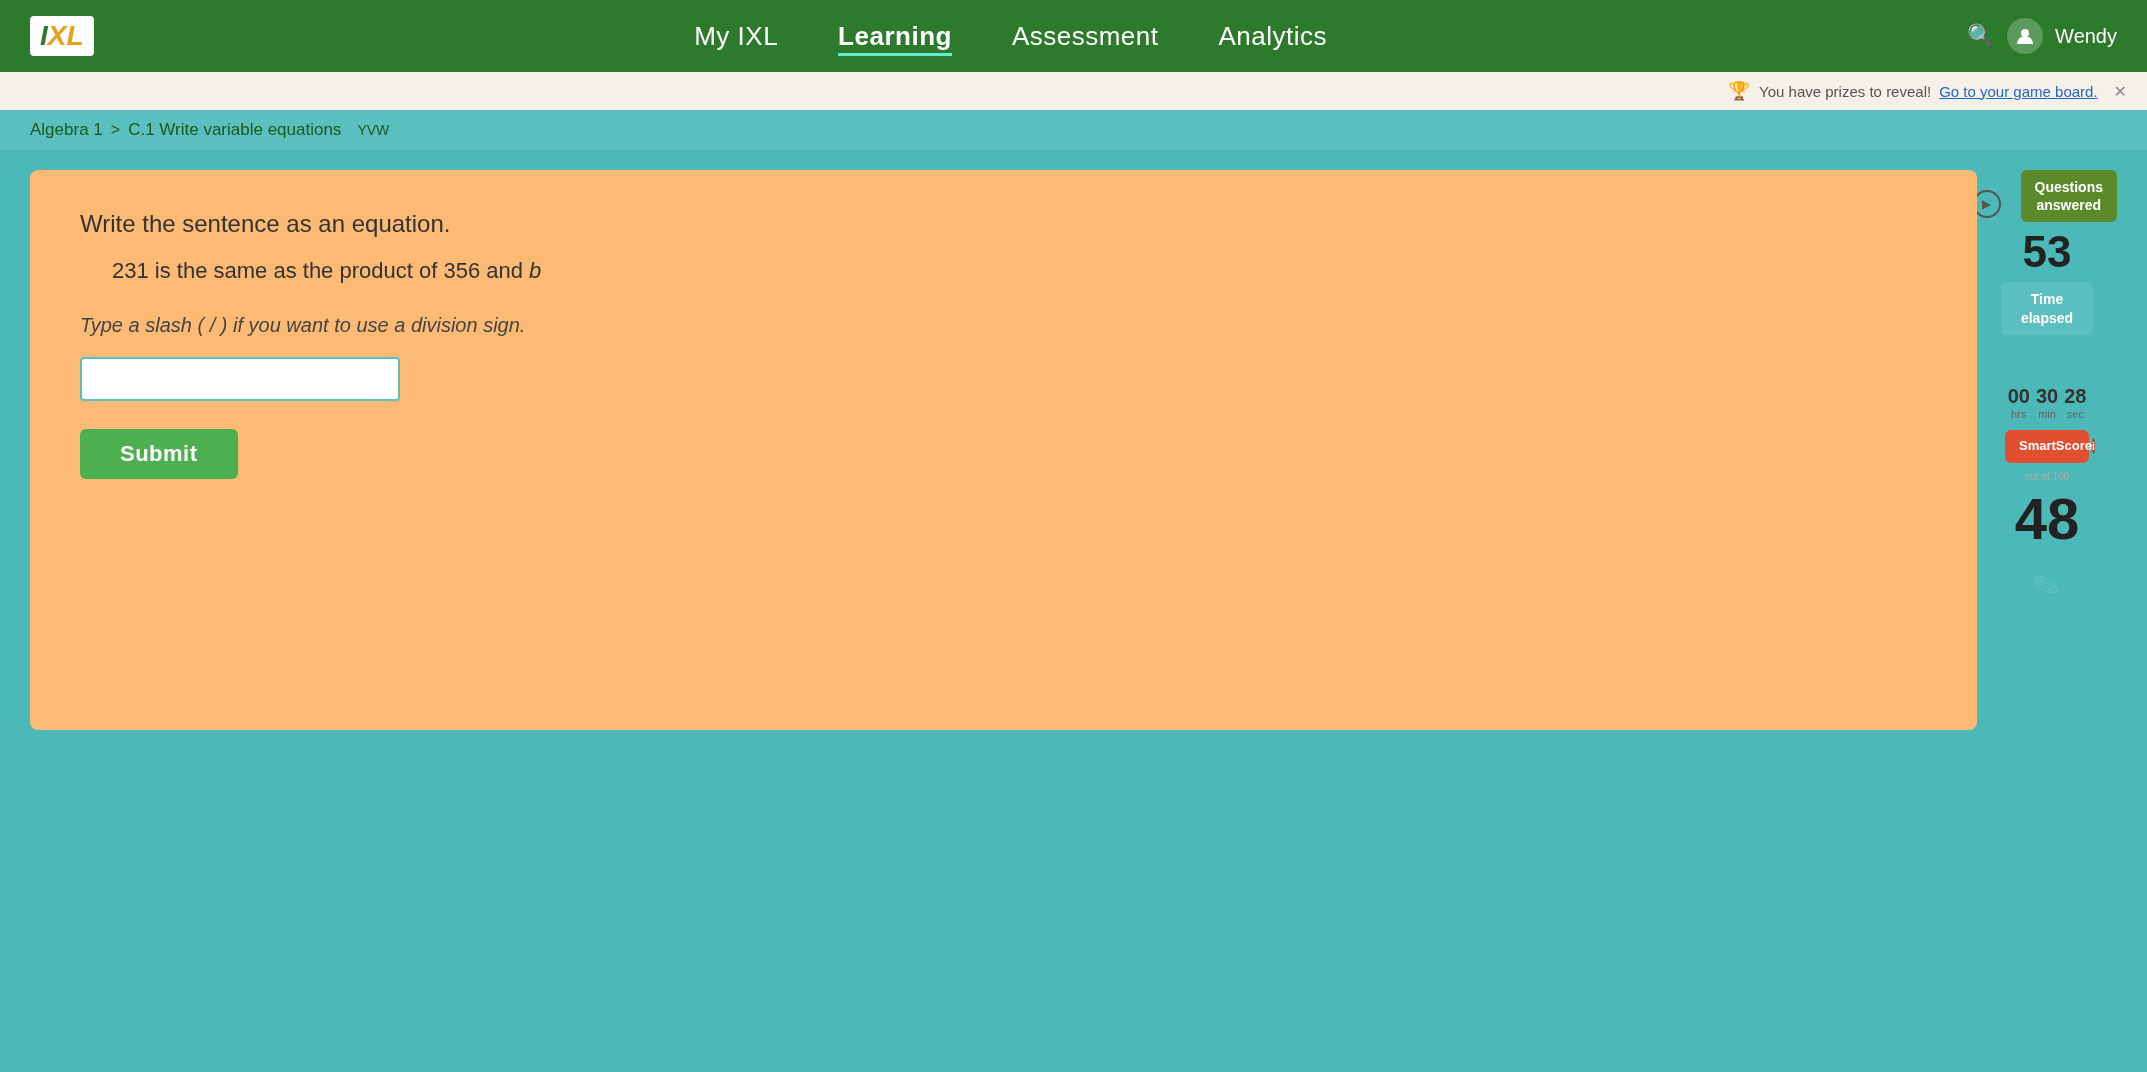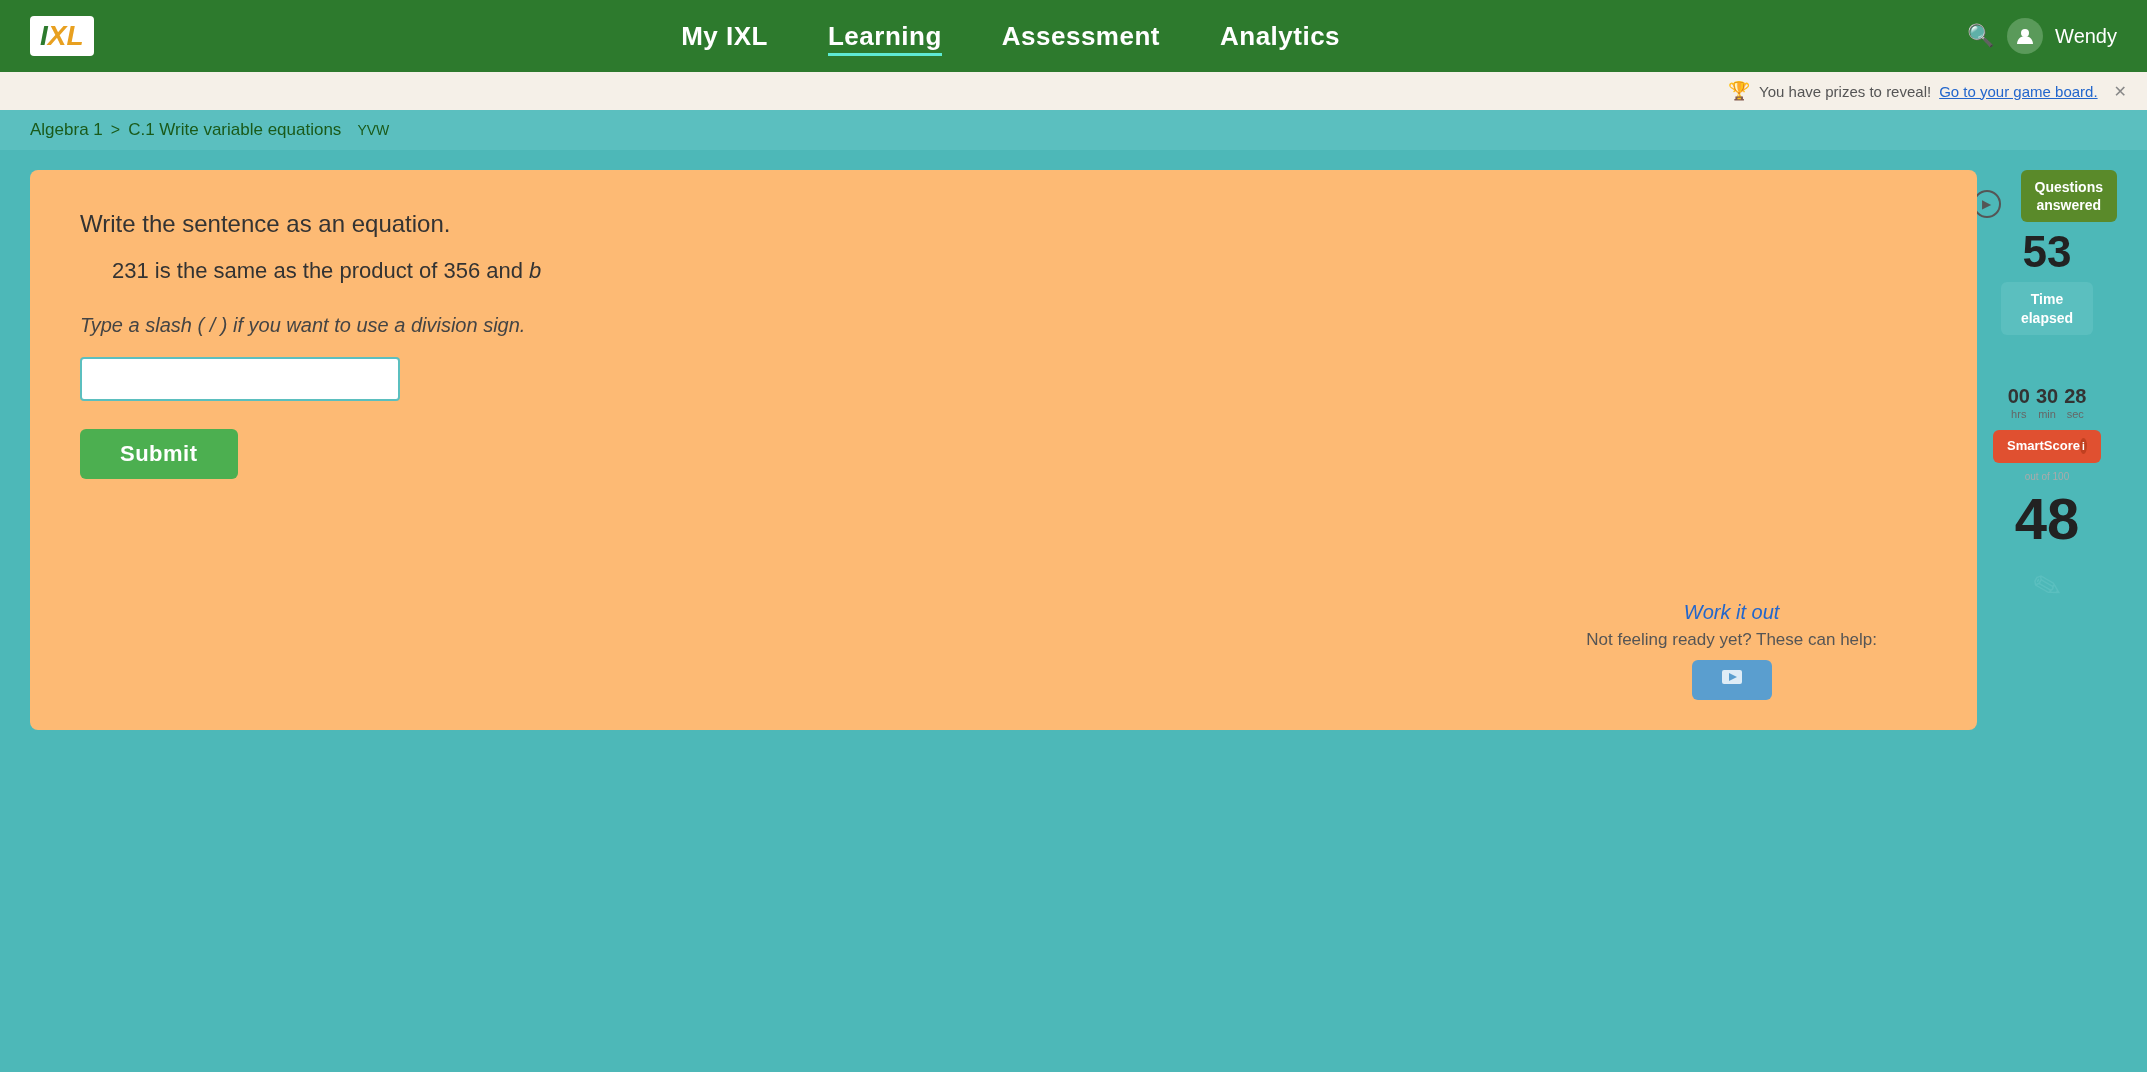--- a/index.html
+++ b/index.html
@@ -44,21 +44,21 @@
       gap: 60px;
       list-style: none;
       flex: 1;
       justify-content: center;
       padding-right: 80px;
     }
     .nav-links li a {
       color: white;
       text-decoration: none;
       font-size: 26px;
-      font-weight: 700;
+      font-weight: 400;
       letter-spacing: 0.5px;
     }
     .nav-links li a.active {
       font-weight: 700;
       border-bottom: 3px solid #5eead4;
       padding-bottom: 2px;
     }
     .nav-right {
       display: flex;
       align-items: center;
@@ -318,21 +318,21 @@
     .smart-score-btn {
       background: #e05030;
       color: white;
       border-radius: 6px;
       padding: 8px 14px;
       font-size: 13px;
       font-weight: 600;
       text-align: center;
       line-height: 1.3;
       cursor: pointer;
-      width: 108px;
+      width: 84px;
       display: flex;
       align-items: center;
       justify-content: space-between;
     }
     .smart-score-btn .info-icon {
       background: #c04020;
       border-radius: 50%;
       width: 16px;
       height: 16px;
       display: flex;
@@ -434,32 +434,20 @@
   <div class="question-card">
     <p class="question-instruction">Write the sentence as an equation.</p>
     <p class="question-sentence">
       <span>231 is the same as the product of 356 and </span><em>b</em>
     </p>
     <p class="question-hint">Type a slash ( / ) if you want to use a division sign.</p>
     <input class="answer-input" type="text" placeholder="" style="">
     <button class="submit-btn">Submit</button>
 
     
-    <div class="work-it-out">
-      <div class="work-it-out-title">Work it out</div>
-      <div class="work-it-out-subtitle">Not feeling ready yet? These can help:</div>
-      <div class="work-it-out-resources">
-        <div class="resource-card" style="background:#5a9ecf;">
-          <svg width="28" height="28" viewBox="0 0 28 28" fill="white">
-            <rect x="4" y="4" width="20" height="14" rx="2" fill="white" opacity="0.8"></rect>
-            <polygon points="11,7 11,15 19,11" fill="#5a9ecf"></polygon>
-          </svg>
-        </div>
-      </div>
-    </div>
   </div>
 
   <div class="sidebar-panel">
 
     <div class="sidebar-header-row">
       <div class="video-row">
         <span class="video-label">Video</span>
         <div class="video-play-icon">
           <span>▶</span>
         </div>

